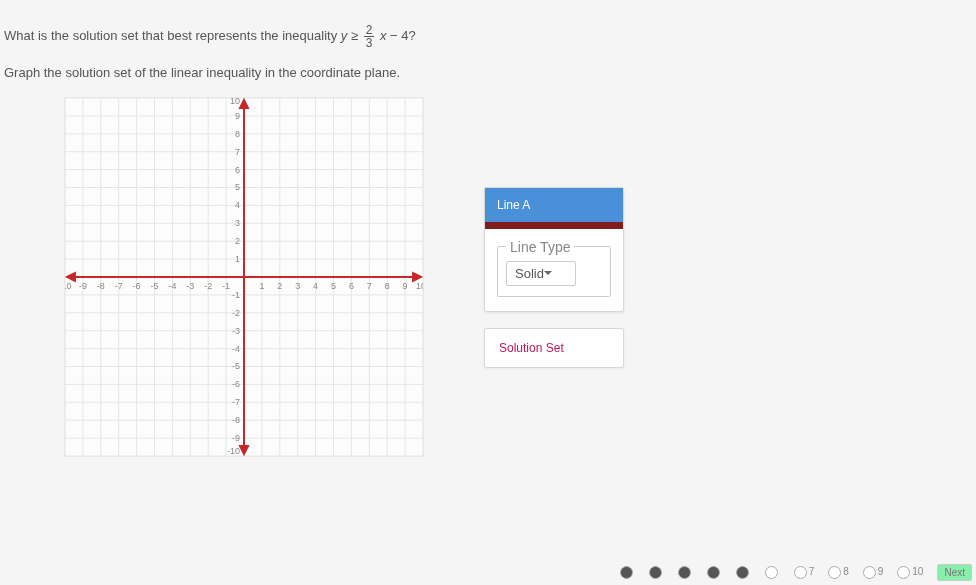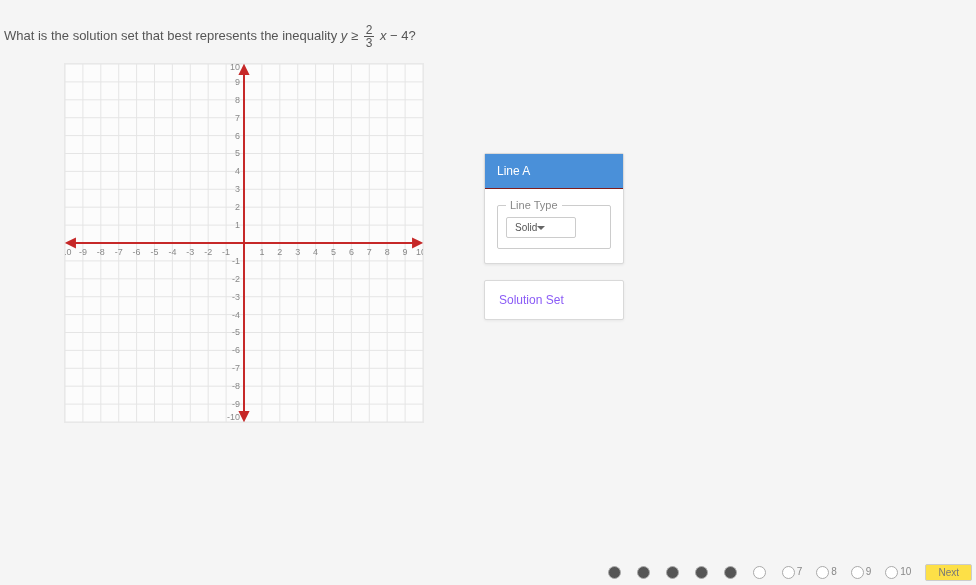--- a/index.html
+++ b/index.html
@@ -39,76 +39,77 @@
     border: 1px solid #d9d9d9;
     border-radius: 2px;
     box-shadow: 0 1px 3px rgba(0,0,0,0.08);
     margin-bottom: 16px;
     font-size: 12px;
   }
   .panel-header {
     background: #4a90d9;
     color: #fff;
     padding: 10px 12px;
-    border-bottom: 1px solid #7f1d1d;
+    border-bottom: 7px solid #7f1d1d;
     text-align: left;
   }
   .panel-body { padding: 10px 12px 14px 12px; }
   fieldset.lt {
     border: 1px solid #ccc;
     border-radius: 2px;
     padding: 6px 8px 10px 8px;
   }
-  fieldset.lt legend { font-size: 11px; color: #888; padding: 0 4px; }
+  fieldset.lt legend { font-size: 14px; color: #888; padding: 0 4px; }
   .dropdown {
     display: flex; align-items: center; justify-content: flex-start;
     border: 1px solid #ccc; background:#fff; padding: 4px 8px;
-    border-radius: 2px; font-size: 10px; width: 70px; cursor: pointer;
+    border-radius: 2px; font-size: 13px; width: 70px; cursor: pointer;
   }
   .caret {
     width:0; height:0; border-left:4px solid transparent;
     border-right:4px solid transparent; border-top:4px solid #666;
   }
   .solution-btn {
     background:#fff; border:1px solid #d9d9d9; border-radius:2px;
-    padding: 12px 14px; font-size:12px; color:#8b5cf6; cursor:pointer;
+    padding: 12px 14px; font-size:12px; color:#be185d; cursor:pointer;
     width:100%; text-align:left; box-shadow:0 1px 3px rgba(0,0,0,0.06);
   }
 
   .footer {
     position:absolute; bottom:0; left:0; right:0; height:26px;
     display:flex; justify-content:flex-end; align-items:center;
     gap:14px; padding:0 4px; font-size:10px; color:#888;
   }
   .radio-dot {
     width:13px; height:13px; border:1px solid #aaa; border-radius:50%;
     display:inline-block; vertical-align:middle; margin-right:2px; background:#fff;
   }
   .radio-dot.solid { background:#555; }
   .next-btn {
-    background:#fde047; border:1px solid #ccc; color:#777;
-    font-size:10px; padding:2px 12px; border-radius:2px; cursor:pointer;
+    background:#86efac; border:1px solid #ccc; color:#777;
+    font-size:10px; padding:2px 6px; border-radius:2px; cursor:pointer;
   }
 </style>
 </head>
 <body>
 
 <div class="content">
   <p class="q-text">
     <span>What is the solution set that best represents the inequality </span>
     <i><span>y</span></i>
     <span>≥</span>
     <span class="frac">
       <span class="num">2</span>
       <span class="den">3</span>
     </span>
     <i><span>x</span></i>
     <span> − 4?</span>
   </p>
 
+  <p class="q-text">Graph the solution set of the linear inequality in the coordinate plane.</p>
 
 
   <div class="workspace">
     <div class="graph-wrap">
       <svg class="grid" viewBox="0 0 360 360">
         <g stroke="#e5e5e5" stroke-width="1">
           <line x1="0" y1="0" x2="360" y2="0"></line>
             <line x1="0" y1="18" x2="360" y2="18"></line>
             <line x1="0" y1="36" x2="360" y2="36"></line>
             <line x1="0" y1="54" x2="360" y2="54"></line>

